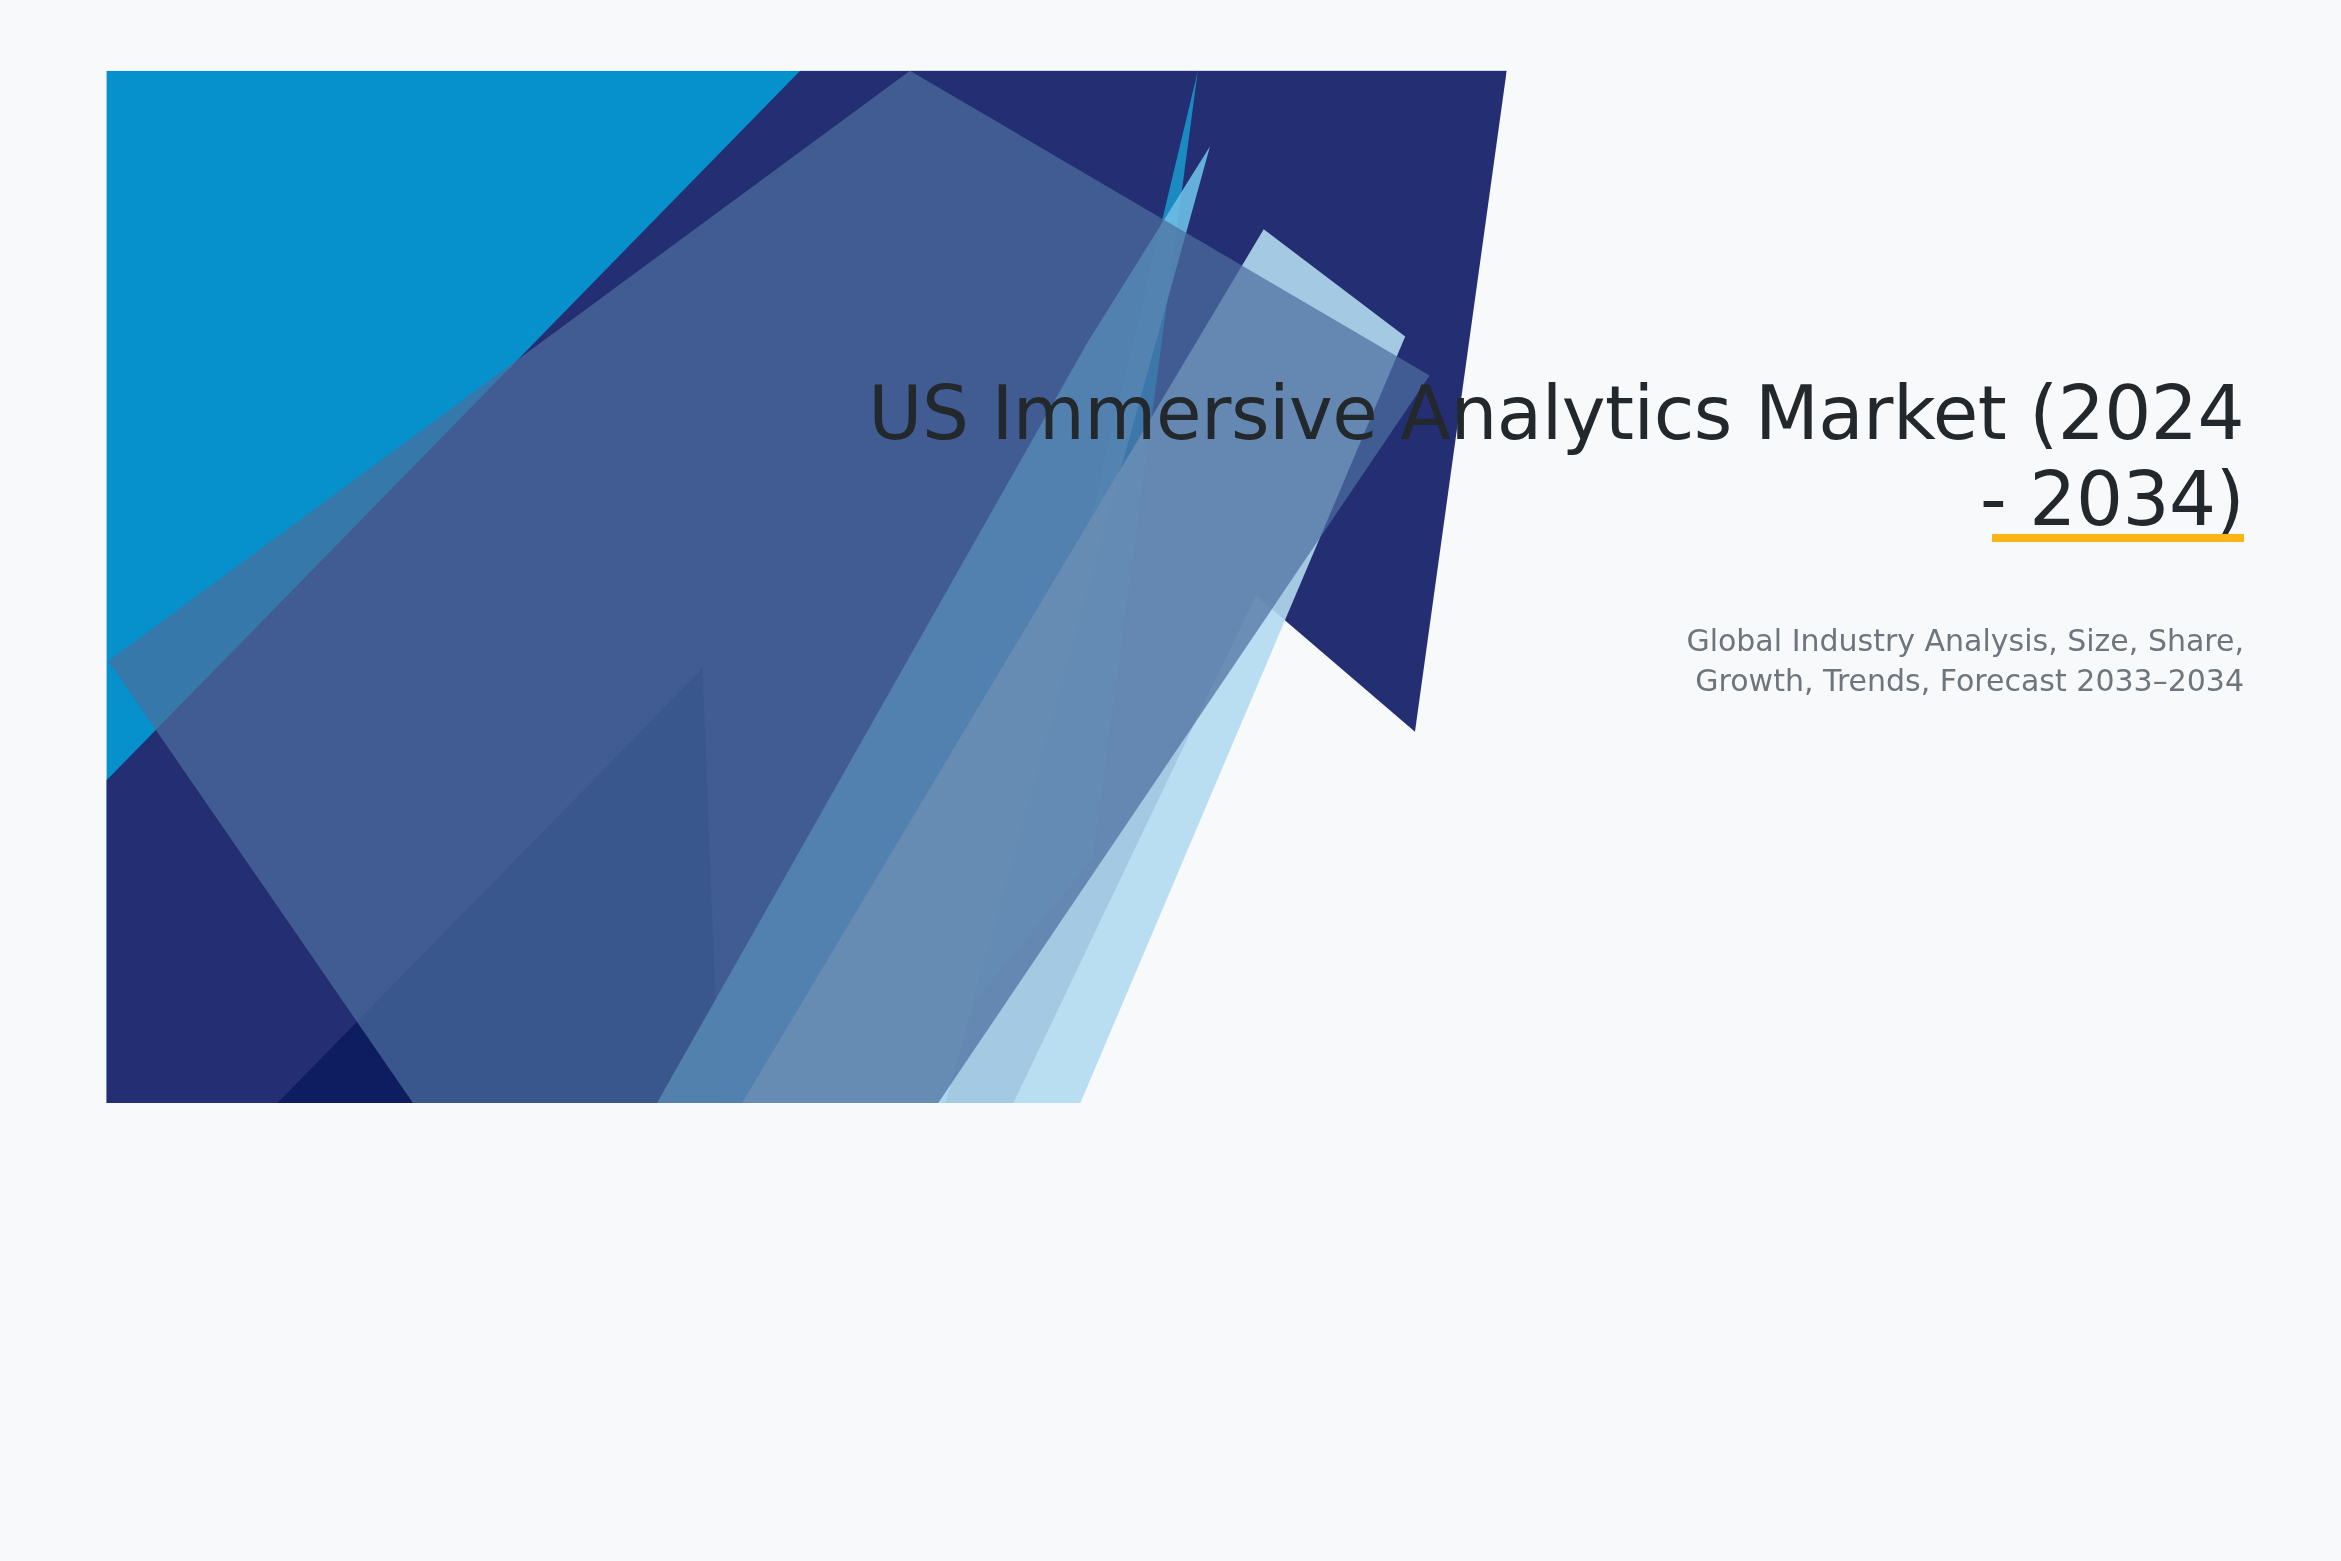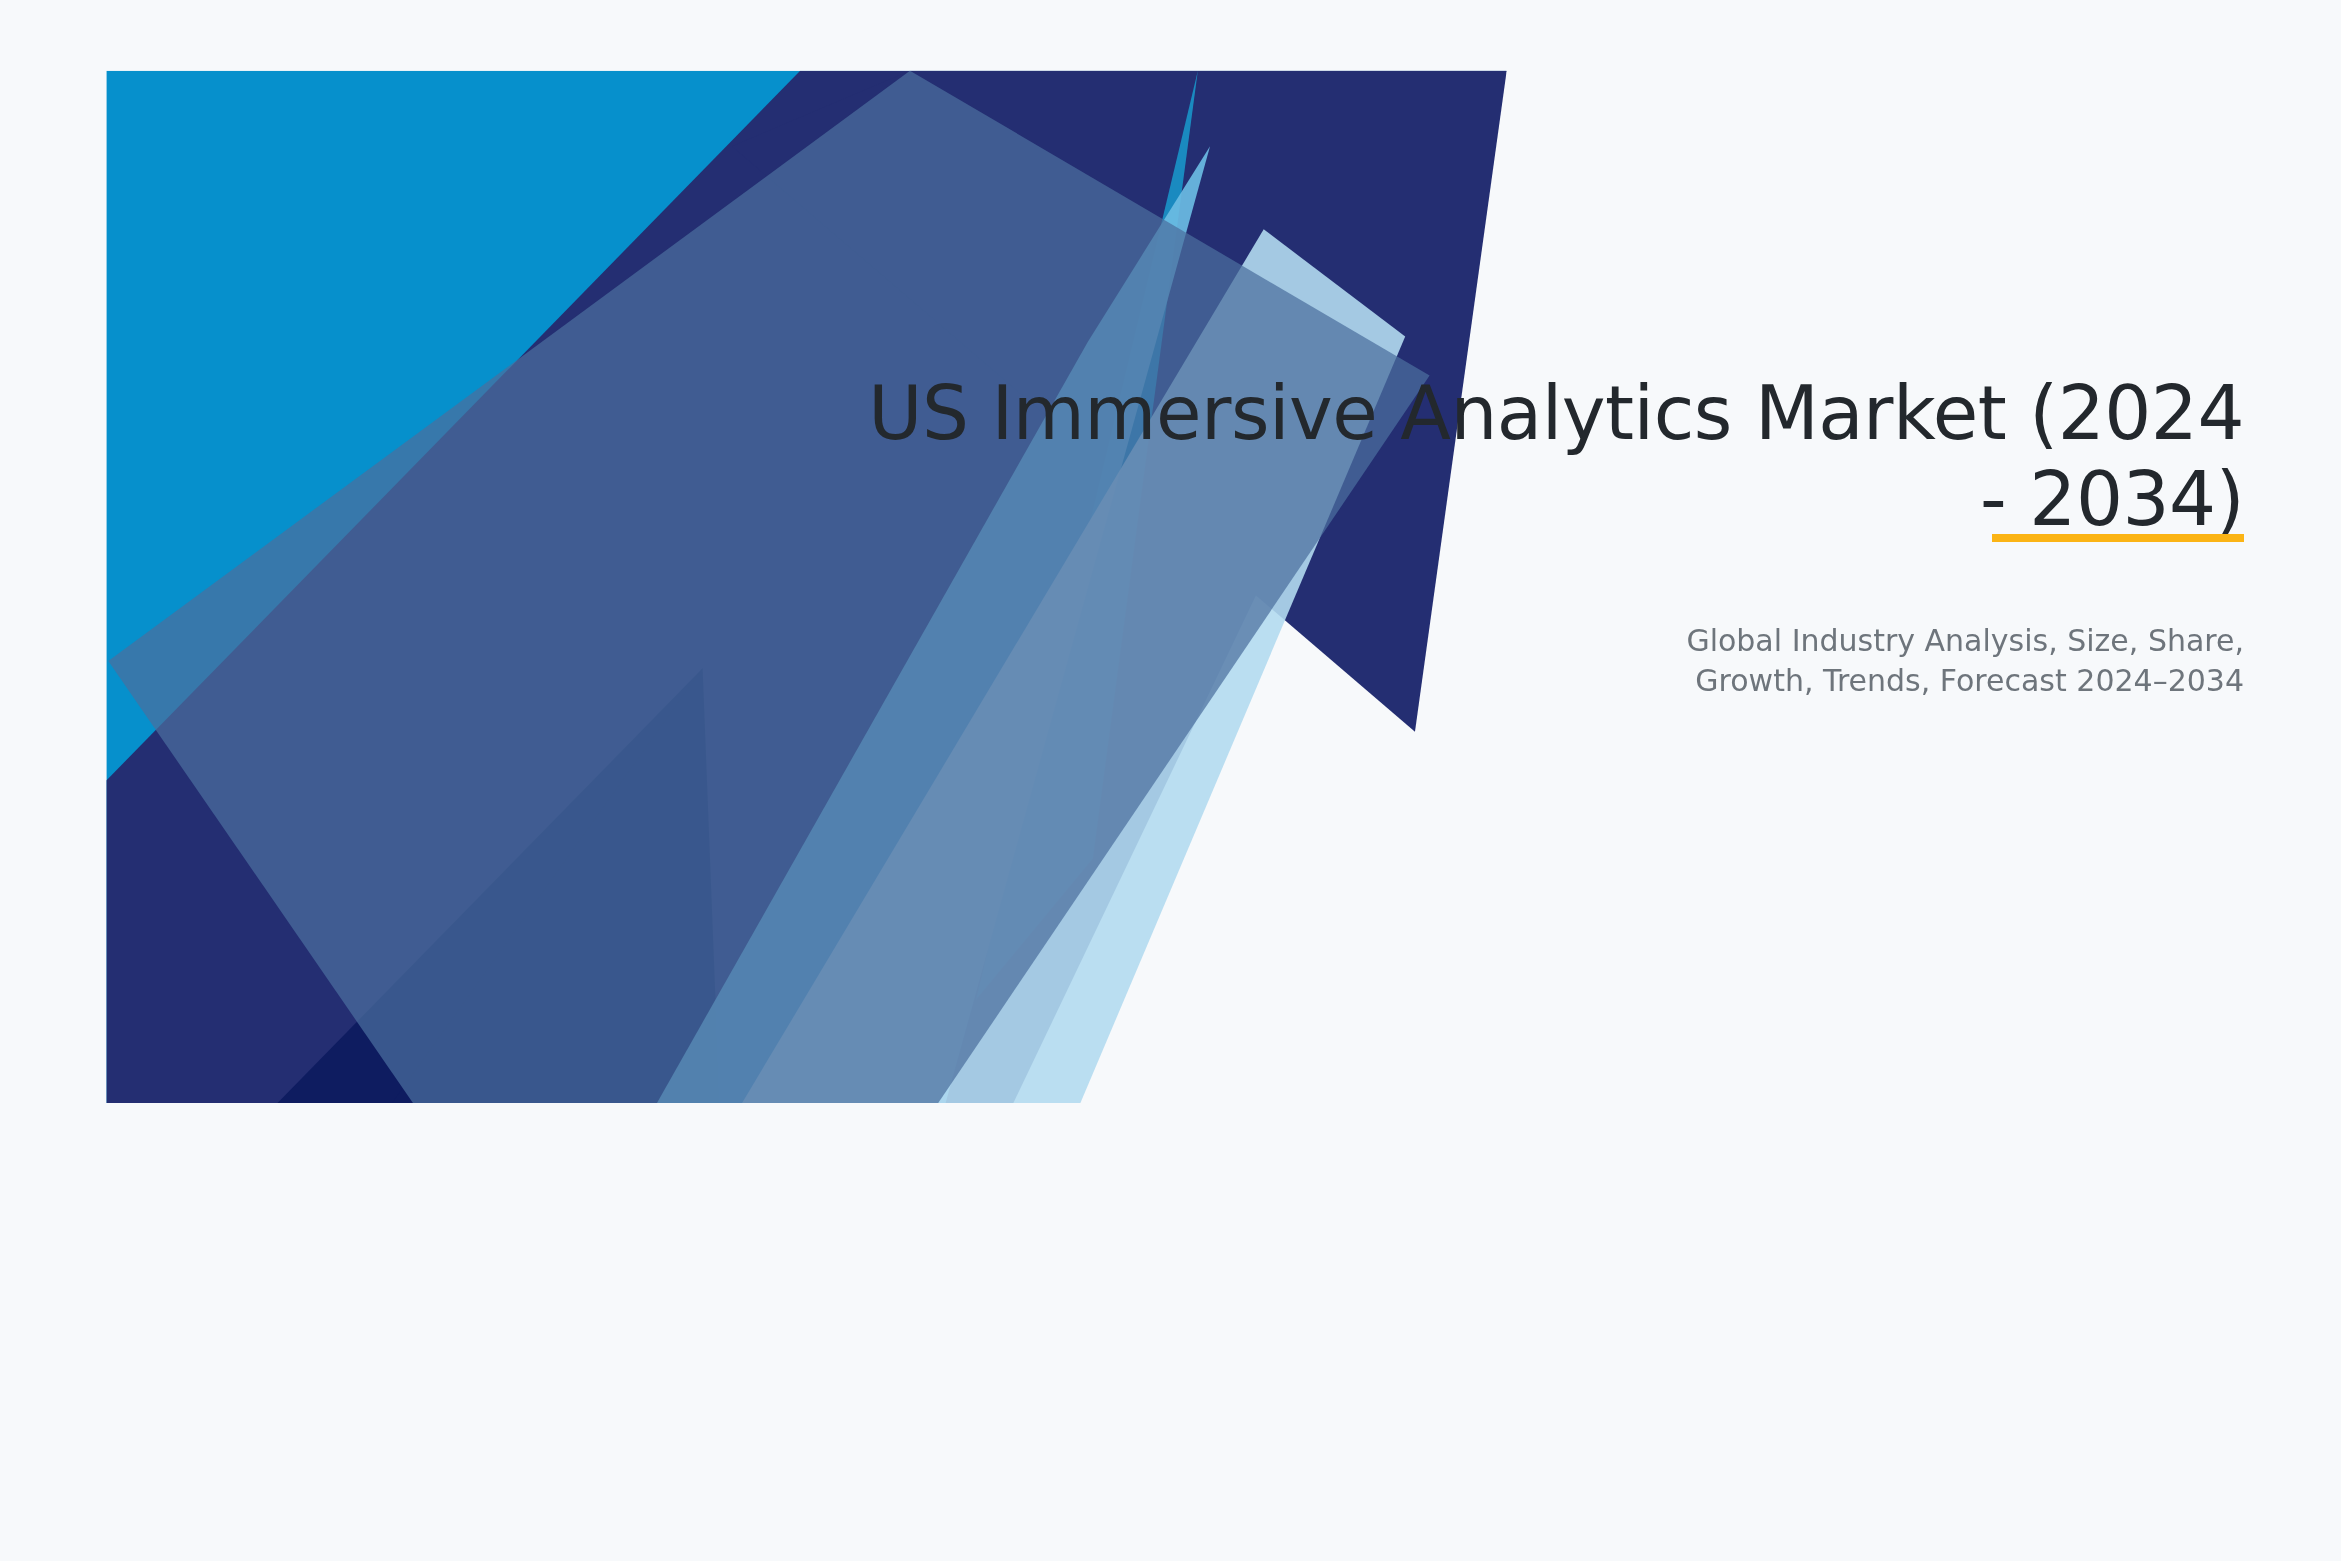--- a/index.html
+++ b/index.html
@@ -99,17 +99,17 @@
 
       </g>
     </g>
   </svg>
 
   <div id="text-block">
     <h1 id="cover-title">US Immersive Analytics Market (2024
 - 2034)</h1>
     <div id="title-rule"></div>
     <p id="cover-subtitle">Global Industry Analysis, Size, Share,
-Growth, Trends, Forecast 2024–2034</p>
+Growth, Trends, Forecast 2033–2034</p>
   </div>
 
 </div>
 
 
 </body></html>

